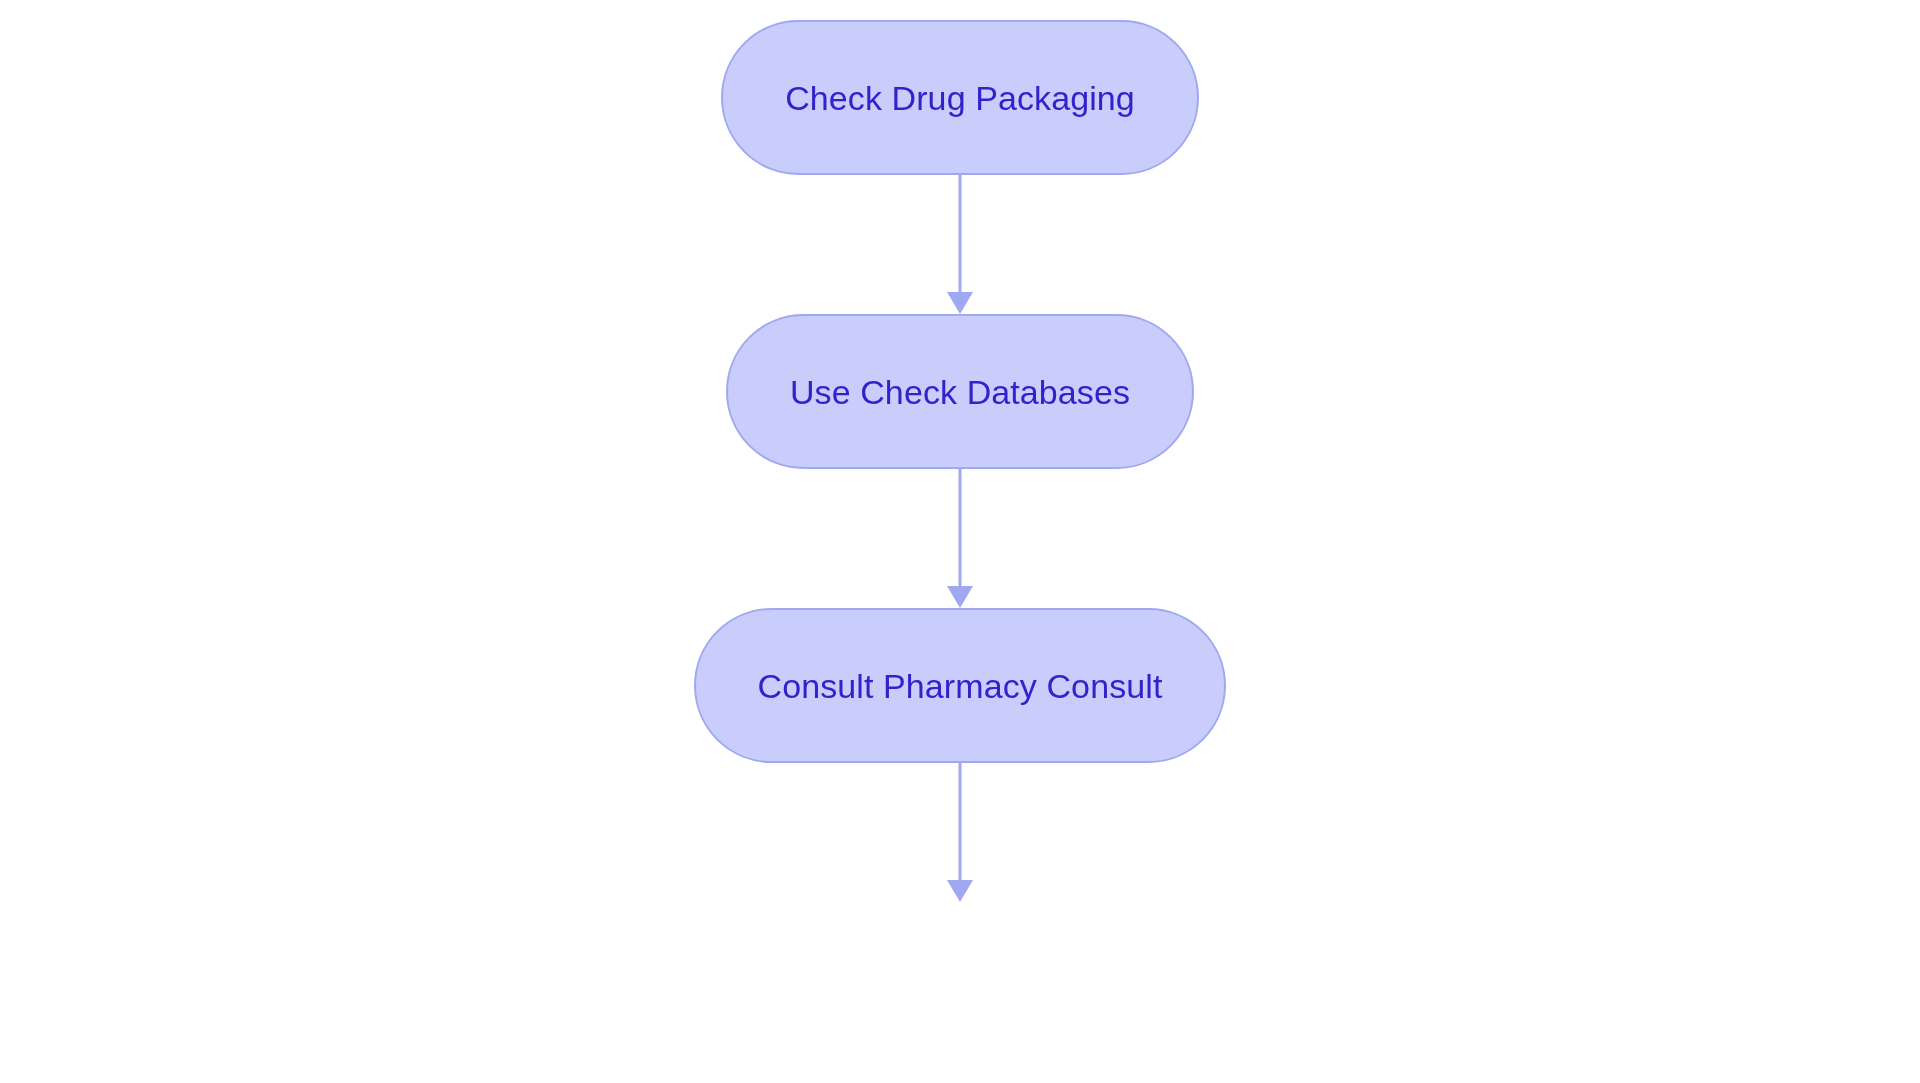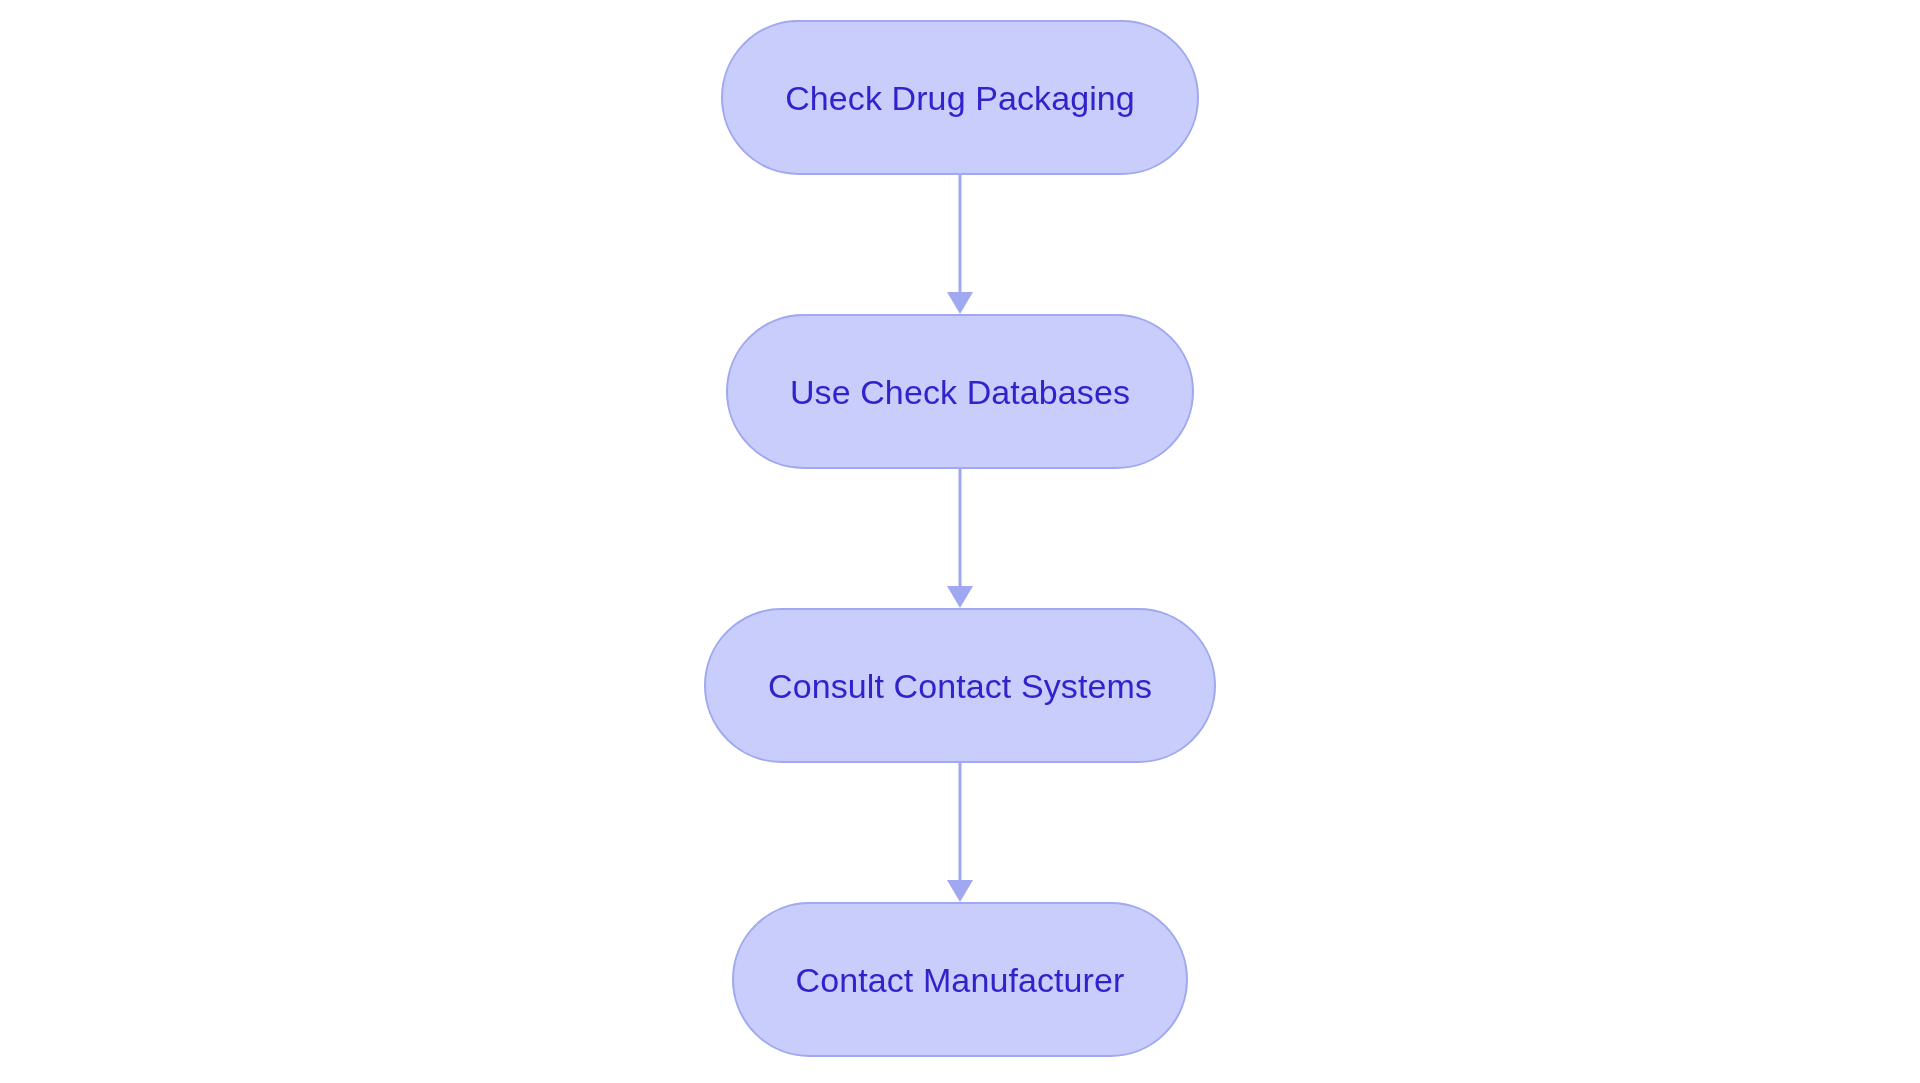--- a/index.html
+++ b/index.html
@@ -106,28 +106,25 @@
     </div>
 
     <div class="flow-connector">
       <svg viewBox="0 0 30 139" xmlns="http://www.w3.org/2000/svg" aria-hidden="true">
         <line x1="15" y1="0" x2="15" y2="117" stroke="#9fa8f0" stroke-width="3"></line>
         <polygon points="2,117 28,117 15,139" fill="#9fa8f0"></polygon>
       </svg>
     </div>
 
     <div class="flow-node">
-      <span class="flow-node-label">Consult Contact Systems</span>
+      <span class="flow-node-label">Consult Pharmacy Consult</span>
     </div>
 
     <div class="flow-connector">
       <svg viewBox="0 0 30 139" xmlns="http://www.w3.org/2000/svg" aria-hidden="true">
         <line x1="15" y1="0" x2="15" y2="117" stroke="#9fa8f0" stroke-width="3"></line>
         <polygon points="2,117 28,117 15,139" fill="#9fa8f0"></polygon>
       </svg>
     </div>
 
-    <div class="flow-node">
-      <span class="flow-node-label">Contact Manufacturer</span>
-    </div>
 
   </div>
 </div>
 
 </body></html>

